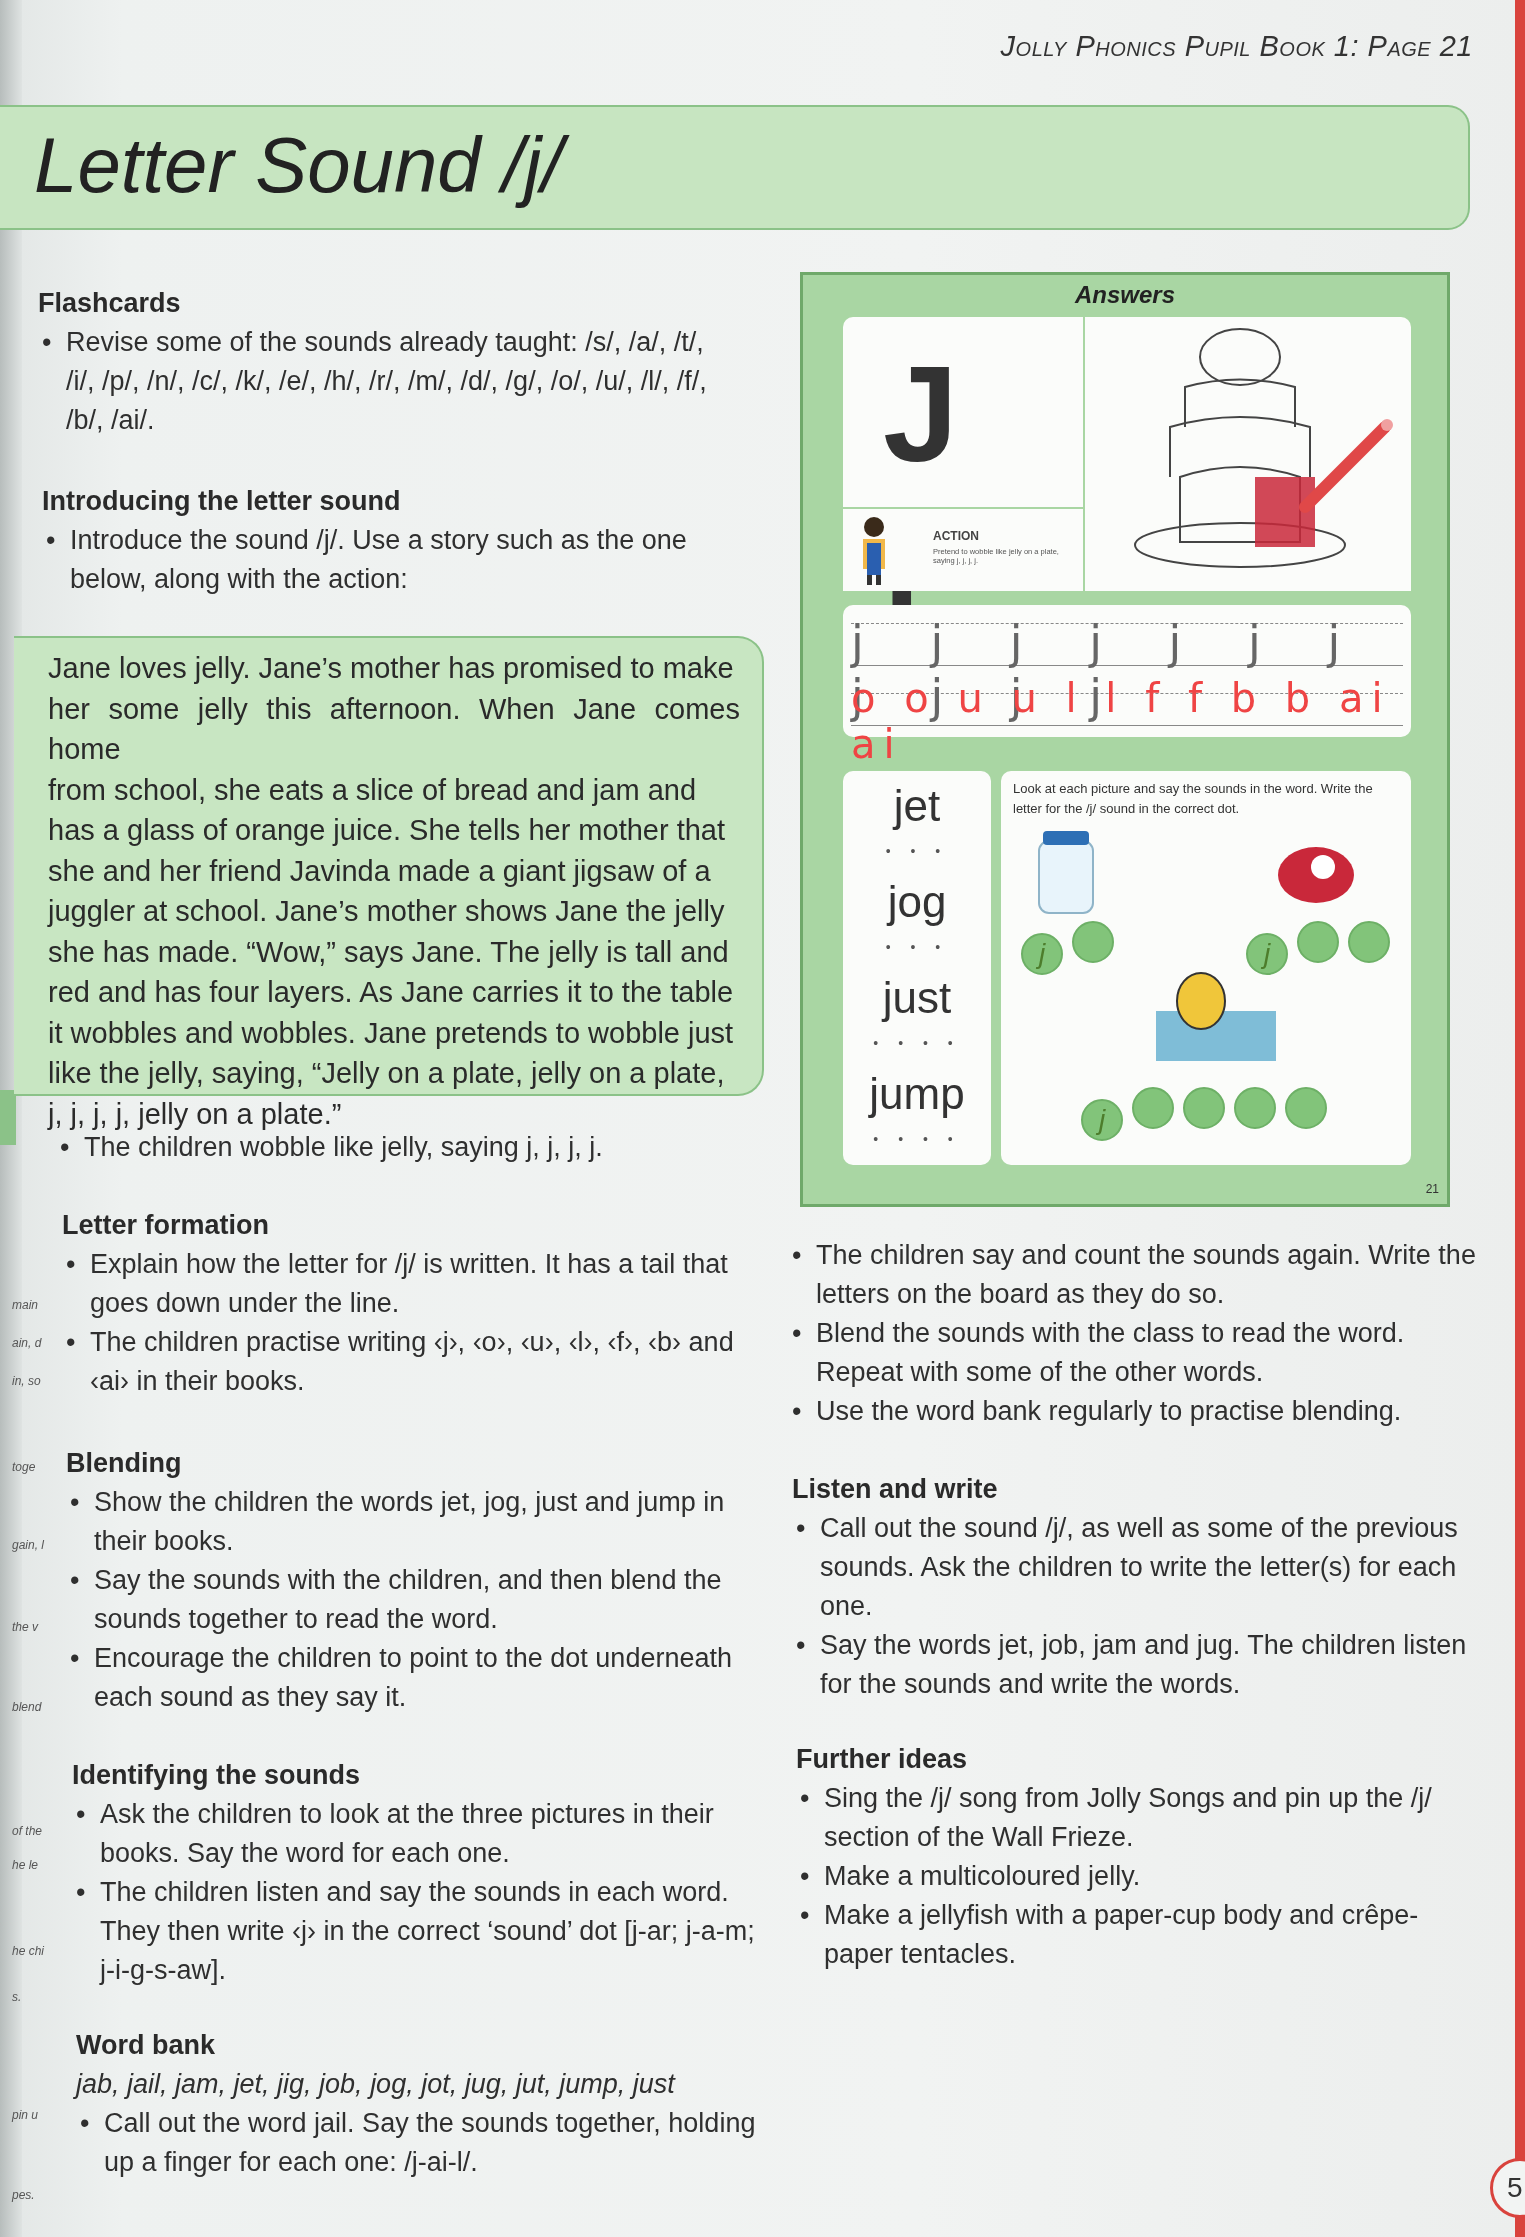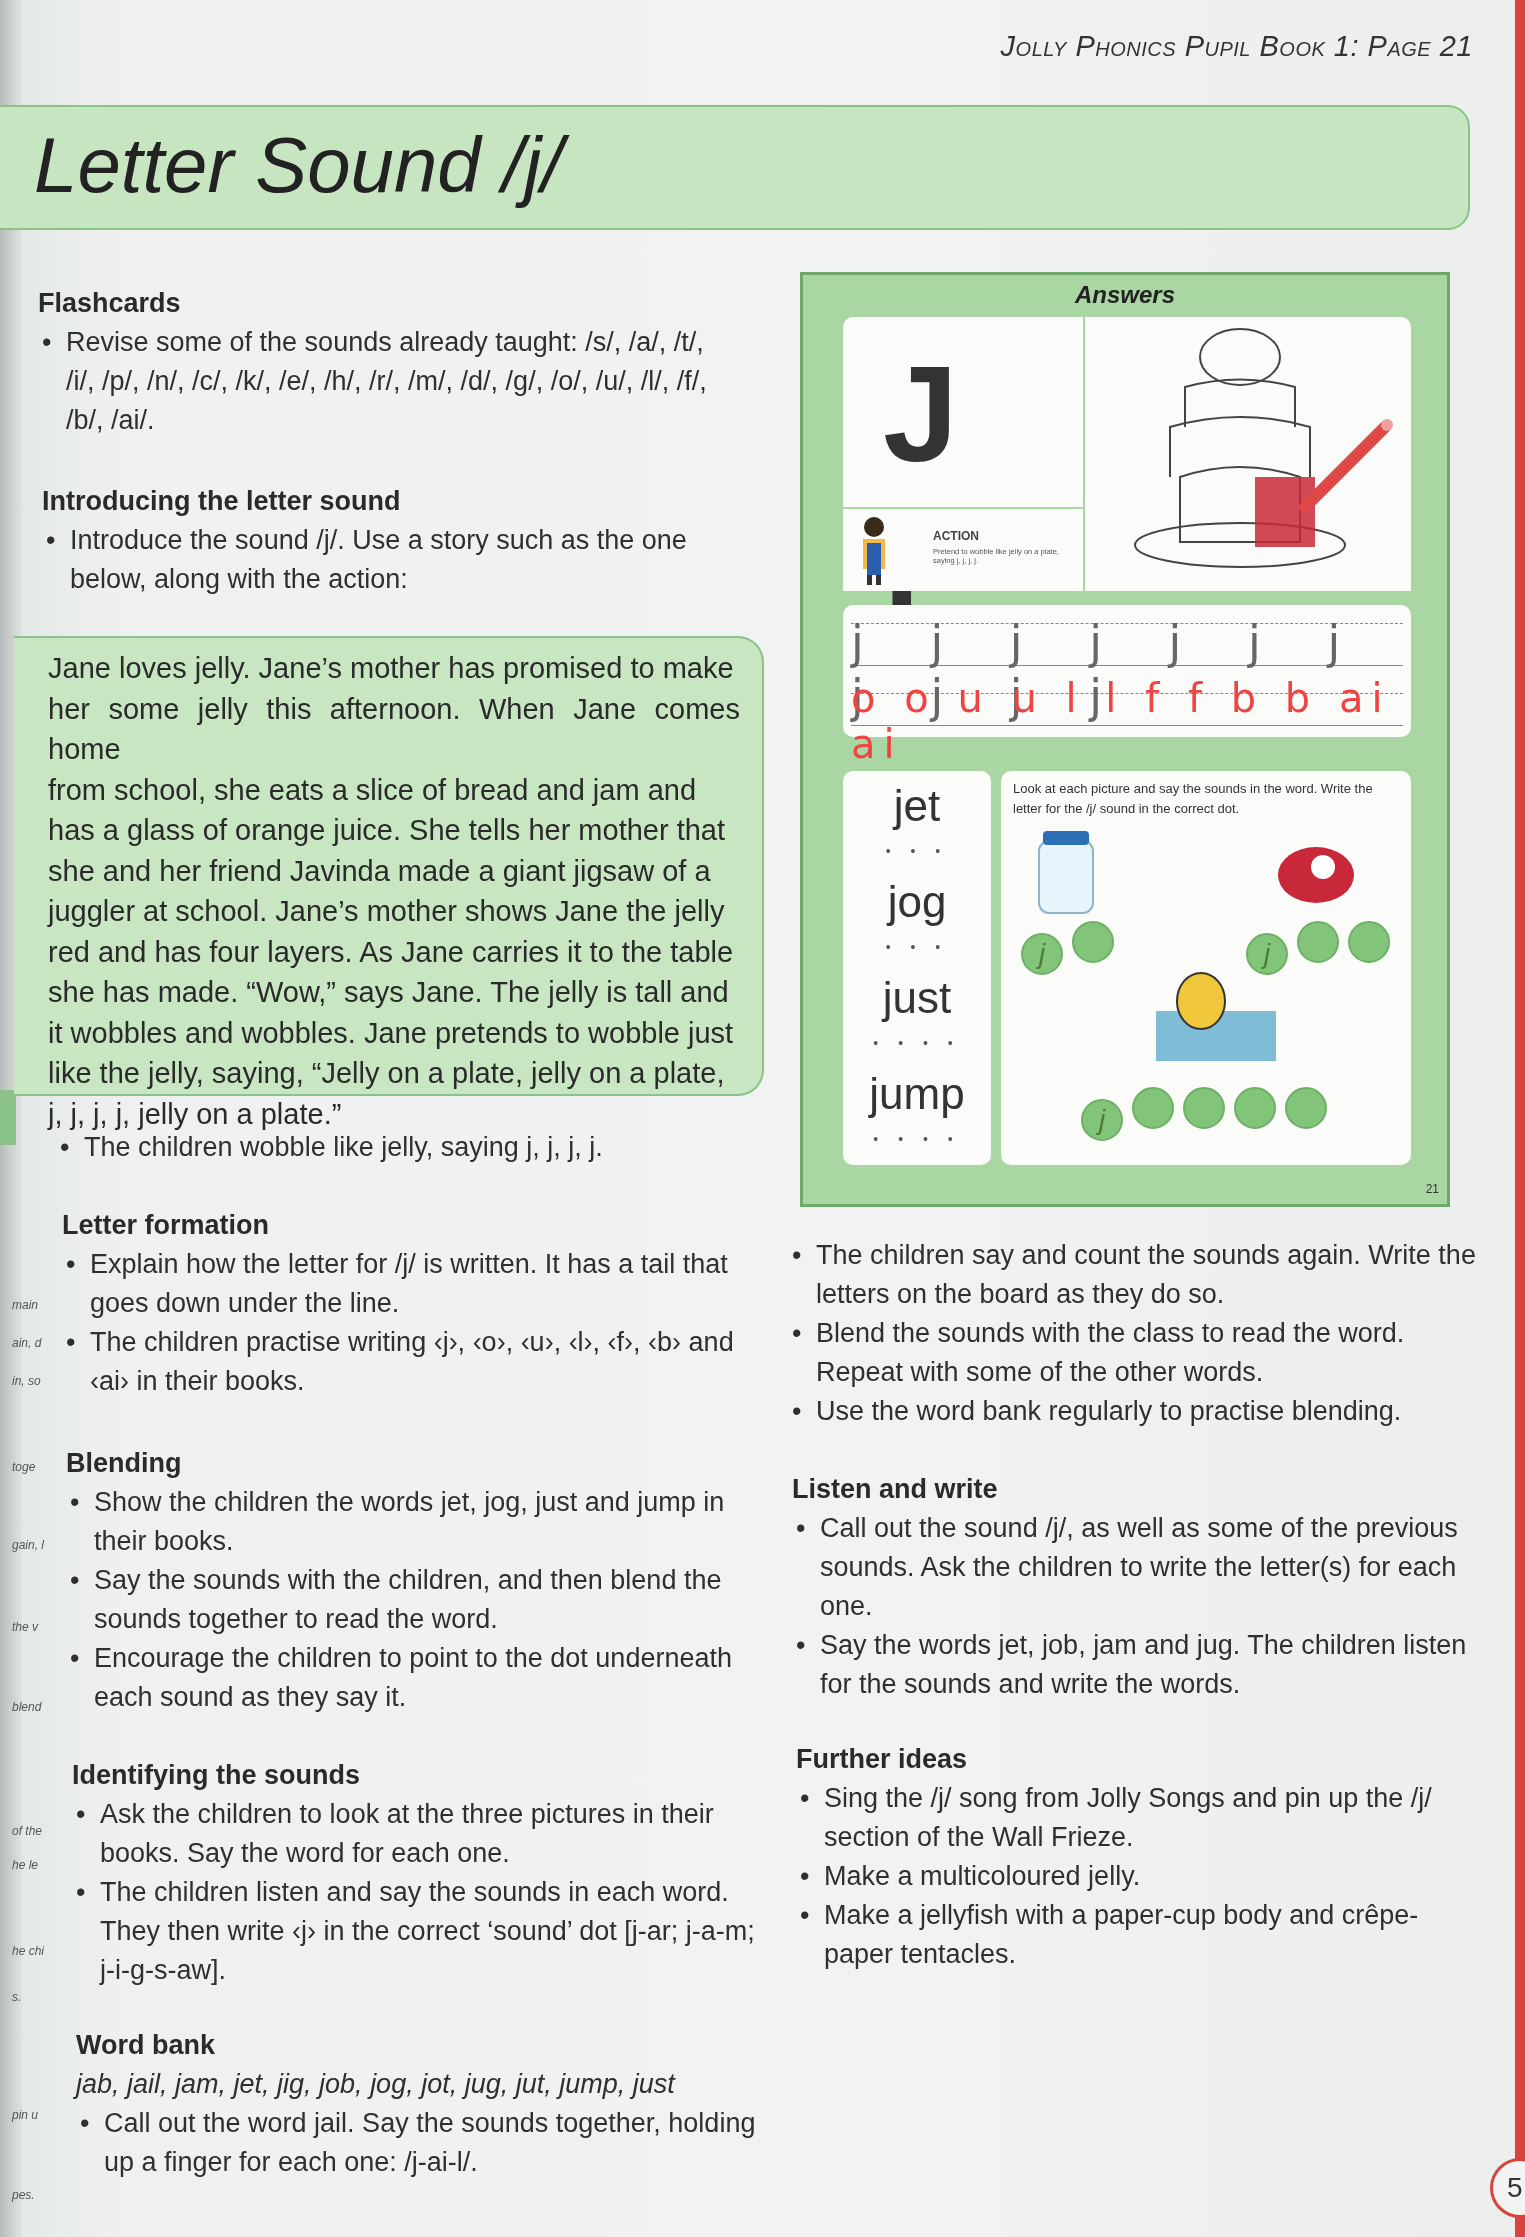--- a/index.html
+++ b/index.html
@@ -122,22 +122,22 @@
     <div class="bul" style="width:700px">Introduce the sound /j/. Use a story such as the one below, along with the action:</div>
   </div>
 
   <div class="story">
     <div>Jane loves jelly. Jane’s mother has promised to make</div>
     <div>her some jelly this afternoon. When Jane comes home</div>
     <div>from school, she eats a slice of bread and jam and</div>
     <div>has a glass of orange juice. She tells her mother that</div>
     <div>she and her friend Javinda made a giant jigsaw of a</div>
     <div>juggler at school. Jane’s mother shows Jane the jelly</div>
+    <div>she has made. “Wow,” says Jane. The jelly is tall and</div>
     <div>red and has four layers. As Jane carries it to the table</div>
-    <div>she has made. “Wow,” says Jane. The jelly is tall and</div>
     <div>it wobbles and wobbles. Jane pretends to wobble just</div>
     <div>like the jelly, saying, “Jelly on a plate, jelly on a plate,</div>
     <div>j, j, j, j, jelly on a plate.”</div>
   </div>
 
   <div class="col-left" style="top:1128px; left:56px">
     <div class="bul" style="width:680px">The children wobble like jelly, saying j, j, j, j.</div>
   </div>
 
   <div class="col-left" style="top:1210px; left:62px; width:690px">

